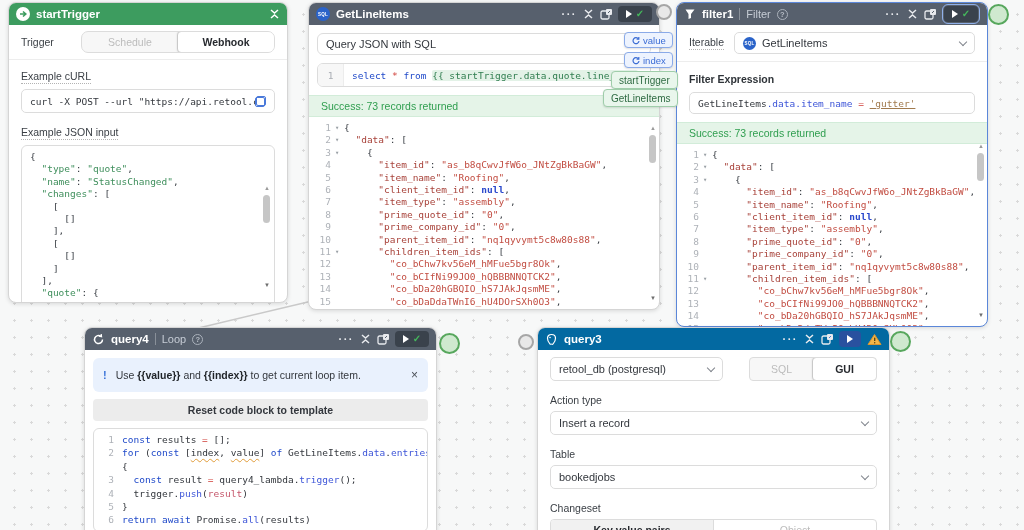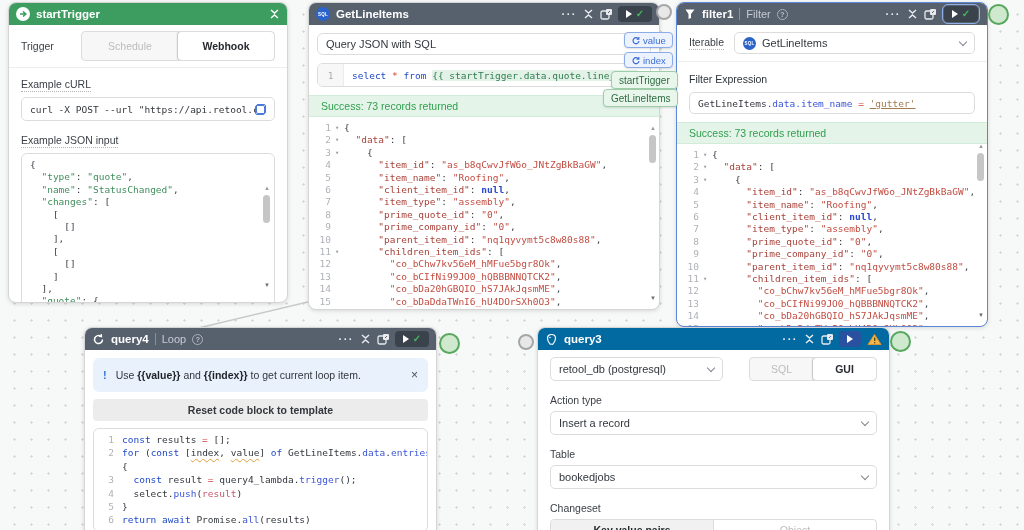--- a/index.html
+++ b/index.html
@@ -44,21 +44,21 @@
   }
   .hdr-blue .playbtn { background:#29519f; width:22px; }
   .tri { width:0; height:0; border-left:6px solid #fff; border-top:4px solid transparent; border-bottom:4px solid transparent; }
   .check { color:#45b85c; font-size:10px; font-weight:bold; line-height:10px; }
   .ring { border:1.5px solid #8fb0ea; border-radius:6px; padding:1px; }
   .icn { display:flex; align-items:center; }
 
   
   .label { font-size:10.5px; color:#3a3f45; }
   .label.dotted { border-bottom:1px dotted #b3b3b3; display:inline-block; padding-bottom:1px; }
-  .label.bold { font-weight:normal; color:#2e3338;margin-top:39px; }
+  .label.bold { font-weight:bold; color:#2e3338;margin-top:39px; }
   .inputbox {
     border:1px solid #dcdcdc; border-radius:5px; background:#fff;
     display:flex; align-items:center; padding:0 8px; font-size:11px; color:#33373d;
   }
   .mono { font-family:"DejaVu Sans Mono", monospace; }
   .chev { width:6px; height:6px; border-right:1.4px solid #80858d; border-bottom:1.4px solid #80858d; transform:rotate(45deg); margin-left:auto; flex:0 0 auto; margin-top:-3px; }
   .seg { display:flex; border:1px solid #dcdcdc; border-radius:4px; background:#f7f7f7; overflow:hidden; }
   .seg > div { flex:1; display:flex; align-items:center; justify-content:center; font-size:10.5px; color:#bcbcbc; }
   .seg > div.on { background:#fff; color:#26292e; font-weight:bold; border:1px solid #c9c9c9; border-radius:4px; margin:-1px; box-shadow:0 0 2px rgba(0,0,0,.12); }
   .seg > div.on-flat { background:#f1f1f1; color:#26292e; font-weight:bold; border-right:1px solid #dcdcdc; }
@@ -132,21 +132,21 @@
       <span class="title">startTrigger</span>
       <span class="spacer"></span>
       <span class="icn">
         <svg width="11" height="12">
             <path d="M2 2l3.5 3L9 2M2 10l3.5-3L9 10" stroke="#fff" stroke-width="1.5" fill="none"></path>
           </svg>
       </span>
     </div>
     <div style="display:flex; align-items:center; padding:6px 12px;">
       <span class="label">Trigger</span>
-      <div class="seg" style="margin-left:auto; width:194px; height:30px;">
+      <div class="seg" style="margin-left:auto; width:194px; height:22px;border-radius:7px;">
         <div>Schedule</div>
         <div class="on">Webhook</div>
       </div>
     </div>
     <div class="hr"></div>
     <div style="padding:6px 12px;">
       <span class="label dotted">Example cURL</span>
       <div class="inputbox mono" style="height:24px; margin-top:5px; font-size:9.5px;">
         <span style="overflow:hidden; white-space:nowrap; flex:1;">curl -X POST --url "https://api.retool.com/v1/workflow</span>
         <span class="copyicon"></span>
@@ -517,21 +517,21 @@
         <div class="code-line">
           <span class="ln"></span>
           <span class="ct"><span class="tk-pl">{</span></span>
         </div>
         <div class="code-line">
           <span class="ln">3</span>
           <span class="ct"><span class="tk-pl">  </span><span class="tk-kw">const</span><span class="tk-pl"> result </span><span class="tk-op">=</span><span class="tk-pl"> query4_lambda.</span><span class="tk-fn">trigger</span><span class="tk-pl">();</span></span>
         </div>
         <div class="code-line">
           <span class="ln">4</span>
-          <span class="ct"><span class="tk-pl">  select.</span><span class="tk-fn">push</span><span class="tk-pl">(</span><span class="tk-vr">result</span><span class="tk-pl">)</span></span>
+          <span class="ct"><span class="tk-pl">  trigger.</span><span class="tk-fn">push</span><span class="tk-pl">(</span><span class="tk-vr">result</span><span class="tk-pl">)</span></span>
         </div>
         <div class="code-line">
           <span class="ln">5</span>
           <span class="ct"><span class="tk-pl">}</span></span>
         </div>
         <div class="code-line">
           <span class="ln">6</span>
           <span class="ct"><span class="tk-kw">return</span><span class="tk-pl"> </span><span class="tk-kw">await</span><span class="tk-pl"> Promise.</span><span class="tk-fn">all</span><span class="tk-pl">(results)</span></span>
         </div>
       </div>

